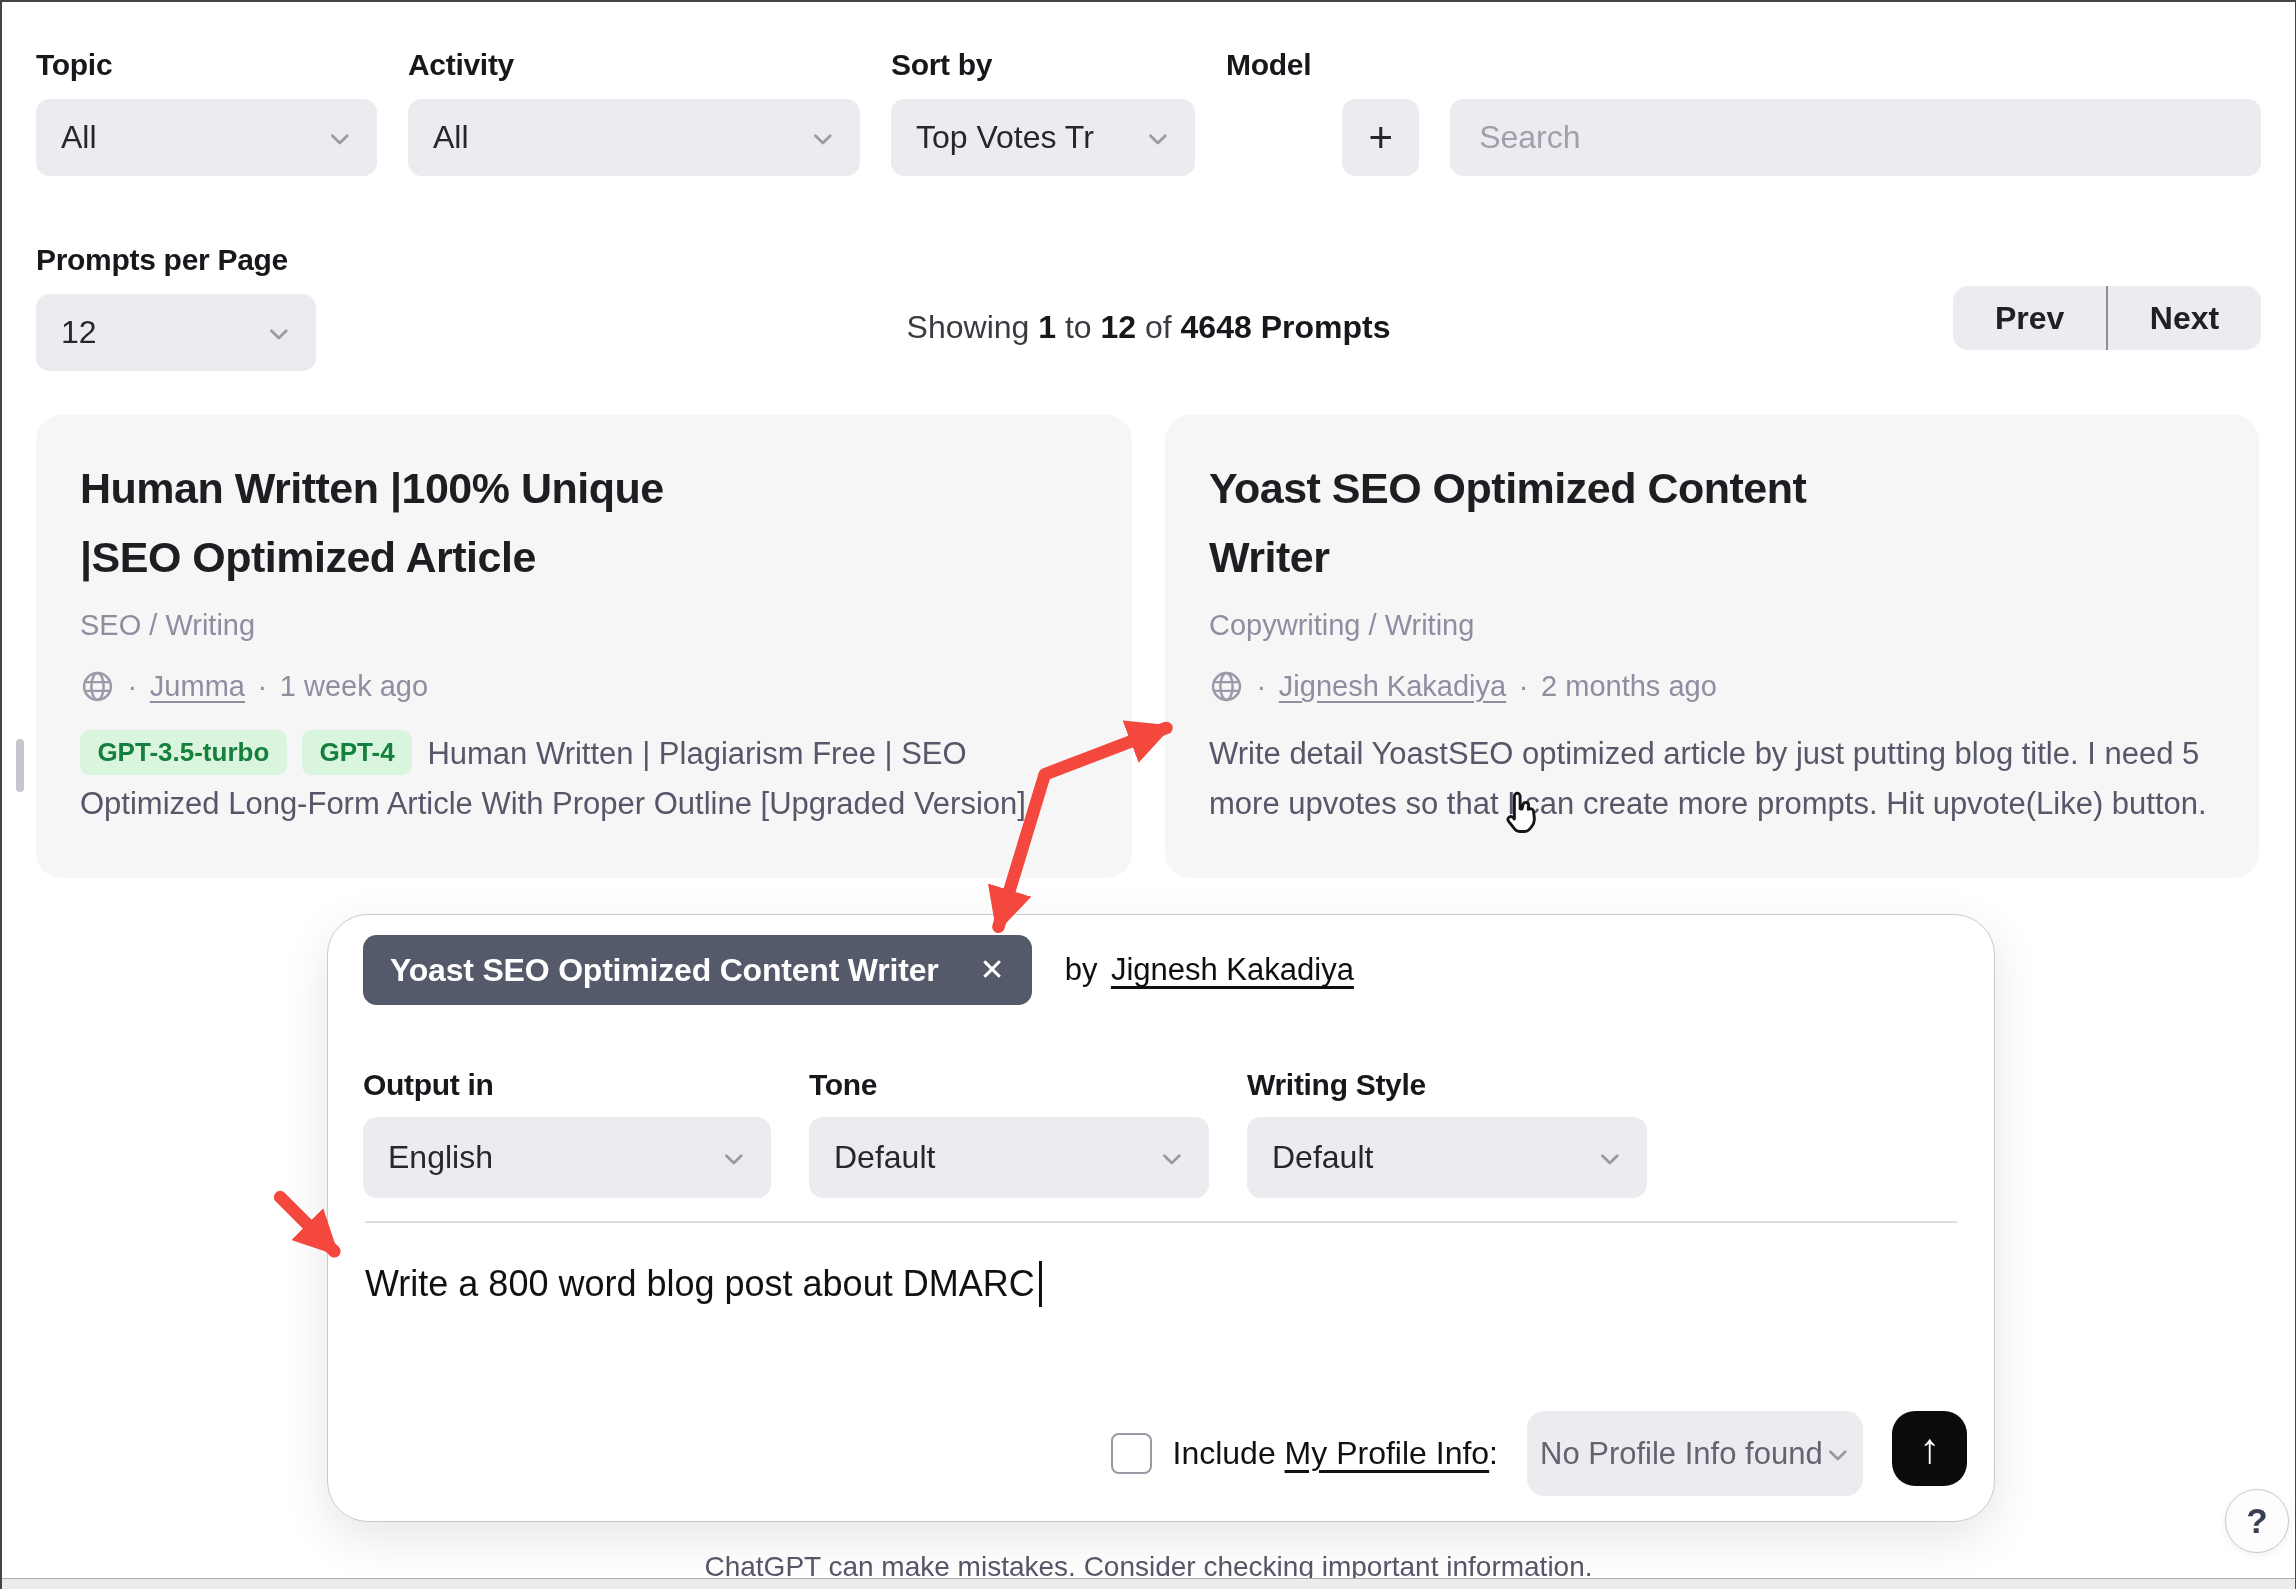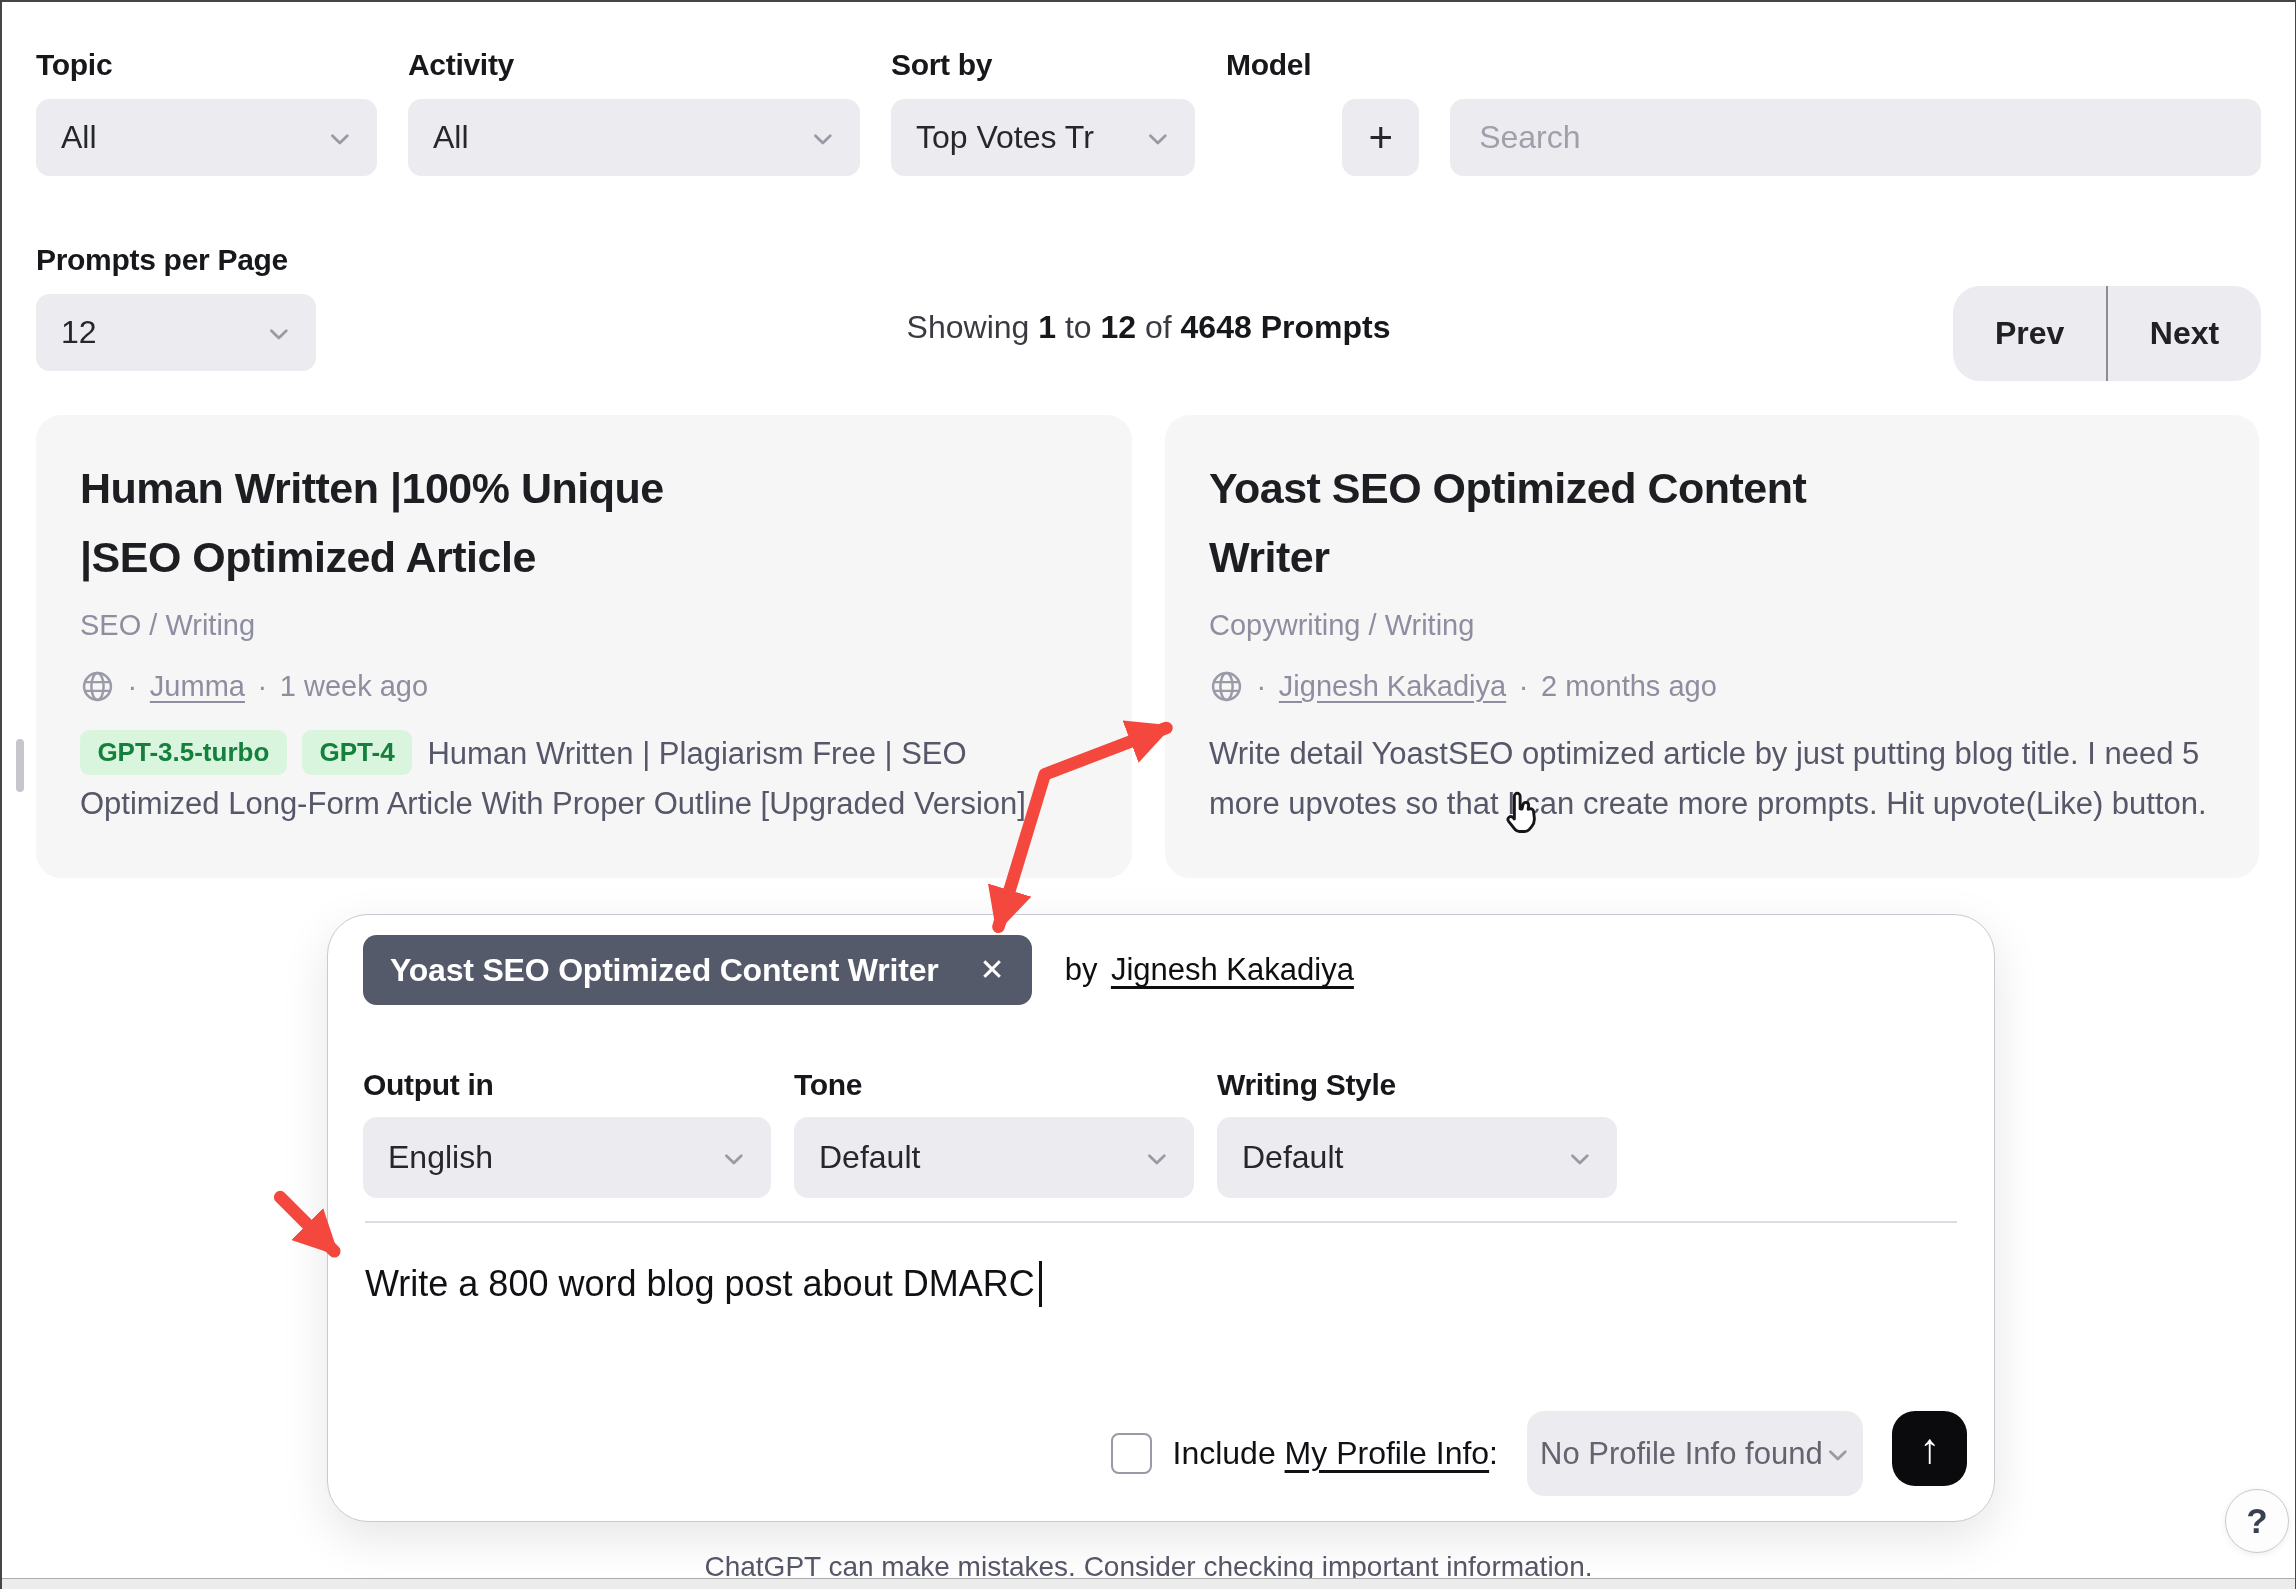--- a/index.html
+++ b/index.html
@@ -29,22 +29,22 @@
     width:100%; height:77px; background:#ececf0; border:none; border-radius:13.5px;
     padding:0 29px; font-size:32px; color:#26272b; font-family:"Liberation Sans",sans-serif;
   }
   .search-input::placeholder { color:#9fa0ab; }
   
   .perpage { position:absolute; top:241px; left:34px; }
   .perpage .select { width:280px; margin-top:17.4px; }
   .showing { position:absolute; top:307px; left:0; width:100%; text-align:center; font-size:32px; color:#3a3b42; }
   .showing b { color:#17181c; }
   .pager {
-    position:absolute; top:284px; right:34px; height:95px; background:#ececf0;
-    border-radius:27px; display:flex; overflow:hidden; align-items:stretch;
+    position:absolute; top:284px; right:34px; height:64px; background:#ececf0;
+    border-radius:15px; display:flex; overflow:hidden; align-items:stretch;
   }
   .pager button {
     width:153px; background:transparent; border:none; font-size:32px; font-weight:600;
     color:#202123; cursor:pointer; font-family:"Liberation Sans",sans-serif;
   }
   .pager .pdiv { width:1.9px; background:#8d8d96; }
   
   .card {
     position:absolute; top:413px; height:463px; background:#f6f6f7; border-radius:25px;
     padding:39px 44px; cursor:pointer;
@@ -69,21 +69,21 @@
   }
   .chip-row { position:absolute; top:20px; left:35px; display:flex; align-items:center; }
   .chip {
     height:70px; background:#555a6b; border-radius:13.5px; display:flex; align-items:center;
     padding:0 27px; color:#fff; cursor:pointer;
   }
   .chip .clbl { font-size:32px; font-weight:700; letter-spacing:-0.2px; }
   .chip .x { margin-left:41px; font-size:30px; color:#fff; cursor:pointer; line-height:1; }
   .by-row { margin-left:33px; font-size:31px; color:#0f0f12; display:flex; align-items:baseline; gap:13.5px; }
   .by-row .author2 { text-decoration:underline; text-underline-offset:5.8px; font-weight:500; color:#0f0f12; cursor:pointer; }
-  .psel-row { position:absolute; top:153px; left:35px; display:flex; gap:23px; }
+  .psel-row { position:absolute; top:153px; left:35px; display:flex; gap:38px; }
   .psel-row .flabel { margin-bottom:15.4px; }
   .psel-row .select { height:81px; border-radius:14px; }
   .w-output{width:408px}.w-tone{width:400px}.w-style{width:400px}
   .pdivider { position:absolute; top:306px; left:37px; right:37px; height:1.9px; background:#dcdce4; }
   .prompt-line { position:absolute; top:346px; left:37px; font-size:36px; color:#101114; display:flex; align-items:center; cursor:text; }
   .caret { display:inline-block; width:2.9px; height:46px; background:#101114; margin-left:4.8px; }
   .bottom-row { position:absolute; right:27px; bottom:25px; display:flex; gap:29px; }
   .include { display:flex; align-items:center; gap:21px; font-size:32px; color:#101114; }
   .checkbox { width:41px; height:41px; border:2.9px solid #9a9aa5; border-radius:7.7px; background:#fff; cursor:pointer; }
   .include .plink { text-decoration:underline; text-underline-offset:5.8px; cursor:pointer; }

